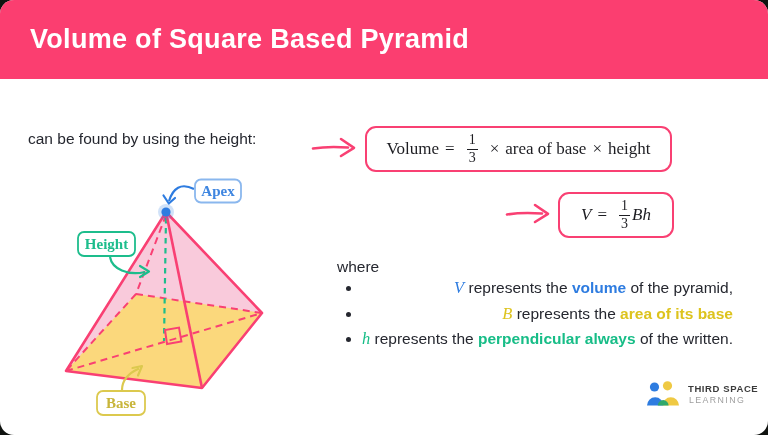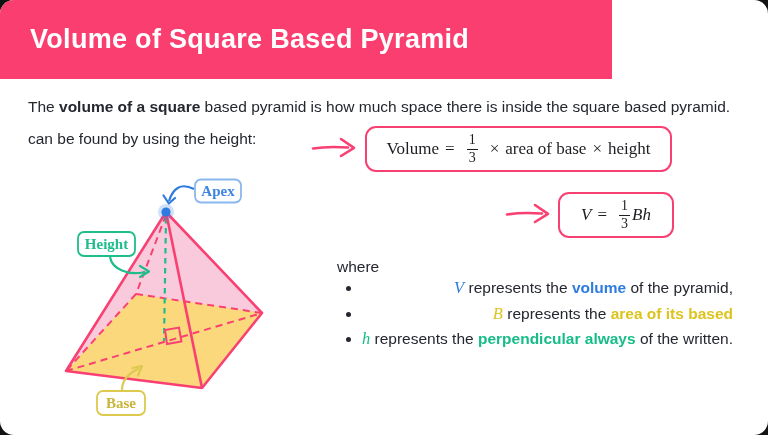--- a/index.html
+++ b/index.html
@@ -7,21 +7,21 @@
   body {
     background:#101310;
     font-family:"Liberation Sans", sans-serif;
     display:flex; align-items:flex-start; justify-content:flex-start;
   }
   .card {
     position:relative; width:768px; height:435px;
     background:#ffffff; border-radius:14px; overflow:hidden;
   }
   .header {
-    position:absolute; left:0; top:0; width:612px; height:79px;
+    position:absolute; left:0; top:0; width:768px; height:79px;
     background:#fb3e70; display:flex; align-items:center; padding-left:30px;
   }
   .header h1 {
     color:#ffffff; font-size:27px; font-weight:bold; letter-spacing:.3px;
   }
   .txt { position:absolute; color:#25272f; font-size:15.5px; line-height:1.42; }
   .b { font-weight:bold; }
 
   
   .fbox {
@@ -58,21 +58,20 @@
 </style>
 </head>
 <body>
 
 <div class="card">
 
   <div class="header">
     <h1>Volume of Square Based Pyramid</h1>
   </div>
 
-  <p class="txt" style="left:28px; top:96px;"><span>The </span><span class="b">volume of a square</span><span> based pyramid is how much space there is inside the square based pyramid.</span></p>
 
   <p class="txt" style="left:28px; top:128px;">
     <span style="display:block">can be found by using the height:</span>
   </p>
 
   <svg class="arrow-svg" style="left:310px; top:136px;" width="50" height="23" viewBox="0 0 50 23">
     <path d="M3,12.5 C15,10.5 25,10.5 38,11.5" stroke="#f94073" stroke-width="2.6" fill="none" stroke-linecap="round"></path>
     <path d="M31,3 L44,11.8 L31,20" stroke="#f94073" stroke-width="2.6" fill="none" stroke-linecap="round" stroke-linejoin="round"></path>
   </svg>
 
@@ -102,21 +101,21 @@
       <span class="num">1</span>
       <span class="den">3</span>
     </span>
     <span class="it">Bh</span>
   </div>
 
   <p class="txt" style="left:337px; top:256px;">where</p>
 
   <ul class="where-list" style="left:345px; top:278px;">
     <li><span class="var c-blue">V</span><span> represents the </span><span class="term c-blue">volume</span><span> of the pyramid,</span></li>
-    <li><span class="var c-yellow">B</span><span> represents the </span><span class="term c-yellow">area of its based</span><span></span></li>
+    <li><span class="var c-yellow">B</span><span> represents the </span><span class="term c-yellow">area of its base</span><span></span></li>
     <li><span class="var c-green">h</span><span> represents the </span><span class="term c-green">perpendicular always</span><span> of the written.</span></li>
   </ul>
 
 
   <svg class="diagram" width="300" height="258" viewBox="0 0 300 258">
 
     <polygon points="148,42 48,201 184,218 244,143" fill="#f9cadb"></polygon>
 
     <polygon points="48,201 184,218 244,143 118,124" fill="#fbd87c"></polygon>
 
@@ -148,14 +147,27 @@
     <path d="M122,96 L131,101.5 L122,107" stroke="#1dbd8c" stroke-width="2.2" fill="none" stroke-linecap="round" stroke-linejoin="round"></path>
     <rect x="60" y="62" width="57" height="24" rx="6" fill="#ffffff" stroke="#1dbd8c" stroke-width="1.8"></rect>
     <text class="dlabel" x="88.5" y="79" text-anchor="middle" fill="#1dbd8c">Height</text>
 
     <path d="M104,220 C104,210 111,203 121,198.5" stroke="#dcc94e" stroke-width="2.2" fill="none"></path>
     <path d="M114.5,198 L124,196 L120,205.5" stroke="#dcc94e" stroke-width="2.2" fill="none" stroke-linecap="round" stroke-linejoin="round"></path>
     <rect x="79" y="221" width="48" height="24" rx="6" fill="#ffffff" stroke="#dcc94e" stroke-width="1.8"></rect>
     <text class="dlabel" x="103" y="238" text-anchor="middle" fill="#c8b53a">Base</text>
   </svg>
 
+  <div class="logo">
+    <svg width="34" height="26" viewBox="0 0 34 26">
+      <circle cx="8.5" cy="6" r="4.6" fill="#2e7ce0"></circle>
+      <circle cx="21.5" cy="4.8" r="4.6" fill="#efc943"></circle>
+      <path d="M1,24.5 a8.2,8.2 0 0 1 16.4,0 z" fill="#2e7ce0"></path>
+      <path d="M16.6,24.5 a8.2,8.2 0 0 1 16.4,0 z" fill="#efc943"></path>
+      <path d="M11.8,24.5 a5.4,5.4 0 0 1 10.8,0 z" fill="#2fa86b"></path>
+    </svg>
+    <div class="logo-text">
+      <div class="logo-line1">THIRD SPACE</div>
+      <div class="logo-line2">LEARNING</div>
+    </div>
+  </div>
 
 </div>
 
 </body></html>

